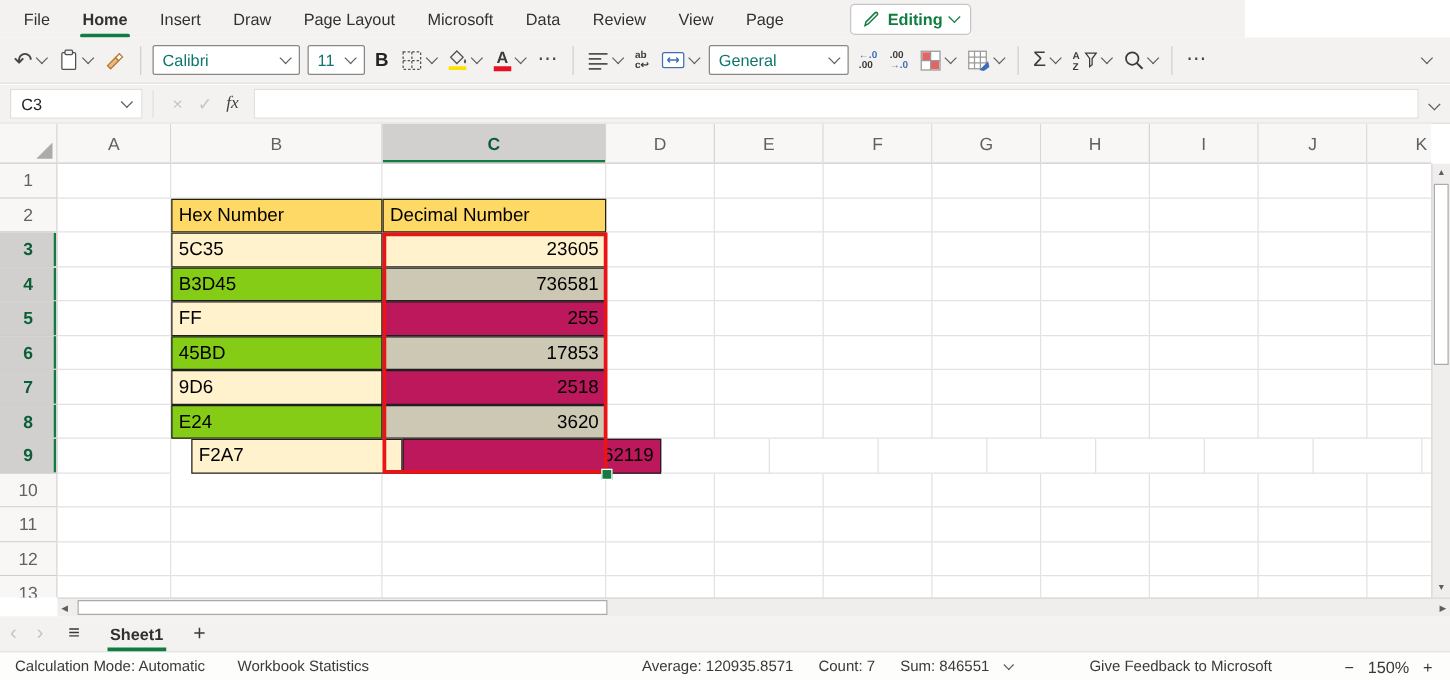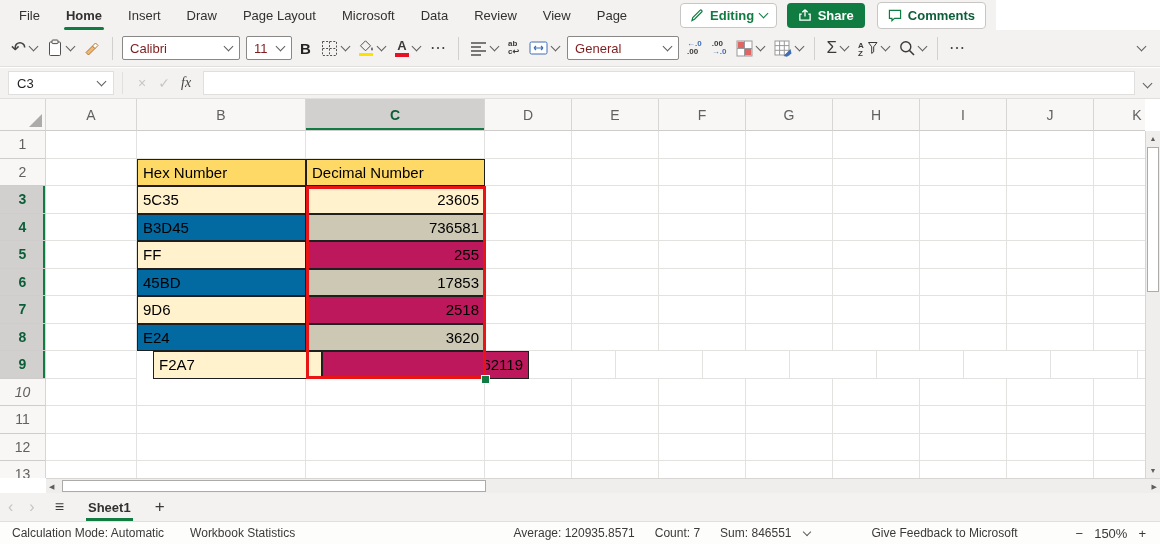--- a/index.html
+++ b/index.html
@@ -24,21 +24,21 @@
   .chev{display:inline-block;width:6px;height:6px;border-right:1.5px solid currentColor;
        border-bottom:1.5px solid currentColor;transform:rotate(45deg);margin-top:-3px;}
   
   .ribbon{position:absolute;left:0;top:30px;width:1160px;height:37px;background:#F3F2F1;
        border-bottom:1px solid #E1DFDD;display:flex;align-items:center;padding:0 6px;box-sizing:border-box;}
   .rbtn{height:28px;display:flex;align-items:center;justify-content:center;gap:4px;padding:0 5px;
        color:#3B3A39;border-radius:2px;}
   .rbtn .chev{color:#605E5C;}
   .sep{width:1px;height:23px;background:#D2D0CE;margin:0 6px;flex:0 0 1px;}
   .combo{height:24px;background:#fff;border:1px solid #8A8886;border-radius:2px;display:flex;
-       align-items:center;justify-content:space-between;padding:0 7px;font-size:13px;color:#7f1d1d;
+       align-items:center;justify-content:space-between;padding:0 7px;font-size:13px;color:#0f766e;
        margin:0 3px;box-sizing:border-box;}
   .combo .chev{color:#605E5C;}
   .g18{font-size:18px;line-height:18px;color:#444;}
   .g16{font-size:16px;line-height:16px;color:#444;letter-spacing:1px;}
   .boldB{font-size:15px;font-weight:800;color:#252423;}
   .sigma{font-size:17px;color:#3B3A39;}
   .acol{display:flex;flex-direction:column;align-items:center;line-height:1;}
   .aletter{font-size:13px;font-weight:700;color:#3B3A39;}
   .abar{width:14px;height:3.5px;margin-top:1px;}
   .abar.red{background:#E81123;}
@@ -69,21 +69,21 @@
   .gh.selr{background:#D2D0CE;color:#0C5E38;font-weight:700;box-shadow:inset -2px 0 0 #107C41;}
   .corner{position:relative;}
   .tri{position:absolute;right:3px;bottom:3px;width:0;height:0;
        border-left:13px solid transparent;border-bottom:13px solid #ACABA9;}
   .gc{flex-shrink:0;border-right:1px solid #E2E2E1;border-bottom:1px solid #E2E2E1;
        font-size:15px;color:#000;display:flex;align-items:center;box-sizing:border-box;
        padding:0 5px;white-space:nowrap;overflow:hidden;}
   .tcell{border:1px solid #1F1F1F;}
   .th{background:#FFD965;}
   .hexodd{background:#FFF2CC;}
-  .hexeven{background:#0369a1;}
+  .hexeven{background:#84cc16;}
   .decactive{background:#FFF2CC;justify-content:flex-end;}
   .decselodd{background:#be185d;justify-content:flex-end;}
   .decseleven{background:#CCC8B3;justify-content:flex-end;}
   .selbox{position:absolute;border:3px solid #E81416;box-sizing:border-box;pointer-events:none;z-index:3;}
   .handle{position:absolute;width:7px;height:7px;background:#107C41;border:1px solid #fff;z-index:4;}
   
   .vscroll{position:absolute;right:0;top:131px;width:15px;height:347px;background:#EFEEED;
        border-left:1px solid #D8D6D4;box-sizing:border-box;}
   .vthumb{position:absolute;left:1px;top:16px;width:12px;height:145px;background:#fff;
        border:1px solid #ACABA9;box-sizing:border-box;}
@@ -127,35 +127,20 @@
       <div class="tab">Review</div>
       <div class="tab">View</div>
       <div class="tab">Page</div>
     </div>
   <div class="editbtn">
     <svg width="14" height="14" viewBox="0 0 14 14">
       <path d="M2 12.5 L2.8 9.5 L10 2.3 a1.2 1.2 0 0 1 1.7 1.7 L4.5 11.2 Z" fill="none" stroke="#107C41" stroke-width="1.2"></path>
     </svg>
     <span>Editing</span>
     <span class="chev"></span>
-  </div>
-  <div class="rightbtns">
-    <div class="sharebtn">
-      <svg width="14" height="14" viewBox="0 0 15 15">
-        <path d="M7.5 9 V1.8 M7.5 1.8 L4.7 4.6 M7.5 1.8 L10.3 4.6" stroke="#fff" fill="none" stroke-width="1.4"></path>
-        <path d="M4 6.5 H2 V13 H13 V6.5 H11" stroke="#fff" fill="none" stroke-width="1.4"></path>
-      </svg>
-      <span>Share</span>
-    </div>
-    <div class="commentsbtn">
-      <svg width="14" height="13" viewBox="0 0 15 14">
-        <path d="M1.5 1.5 H13.5 V10 H7 L4.2 12.6 V10 H1.5 Z" fill="none" stroke="#107C41" stroke-width="1.3"></path>
-      </svg>
-      <span>Comments</span>
-    </div>
   </div>
 </div>
 
 <div class="ribbon">
   <div class="rbtn">
     <span class="g18">↶</span>
     <span class="chev"></span>
   </div>
   <div class="rbtn">
     <svg width="16" height="18" viewBox="0 0 16 18">
@@ -442,21 +427,21 @@
       <div class="gc " style="width: 87px;"></div>
       <div class="gc " style="width: 87px;"></div>
       <div class="gc " style="width: 87px;"></div>
       <div class="gc " style="width: 87px;"></div>
       <div class="gc " style="width: 87px;"></div>
       <div class="gc " style="width: 87px;"></div>
       <div class="gc " style="width: 87px;"></div>
       <div class="gc " style="width: 87px;"></div>
     </div>
     <div class="grow" style="height: 27.5px;">
-      <div class="gh" style="width: 46px; font-style: italic;">10</div>
+      <div class="gh" style="width: 46px;">10</div>
       <div class="gc " style="width: 91px;"></div>
       <div class="gc " style="width: 169px;"></div>
       <div class="gc " style="width: 179px;"></div>
       <div class="gc " style="width: 87px;"></div>
       <div class="gc " style="width: 87px;"></div>
       <div class="gc " style="width: 87px;"></div>
       <div class="gc " style="width: 87px;"></div>
       <div class="gc " style="width: 87px;"></div>
       <div class="gc " style="width: 87px;"></div>
       <div class="gc " style="width: 87px;"></div>

